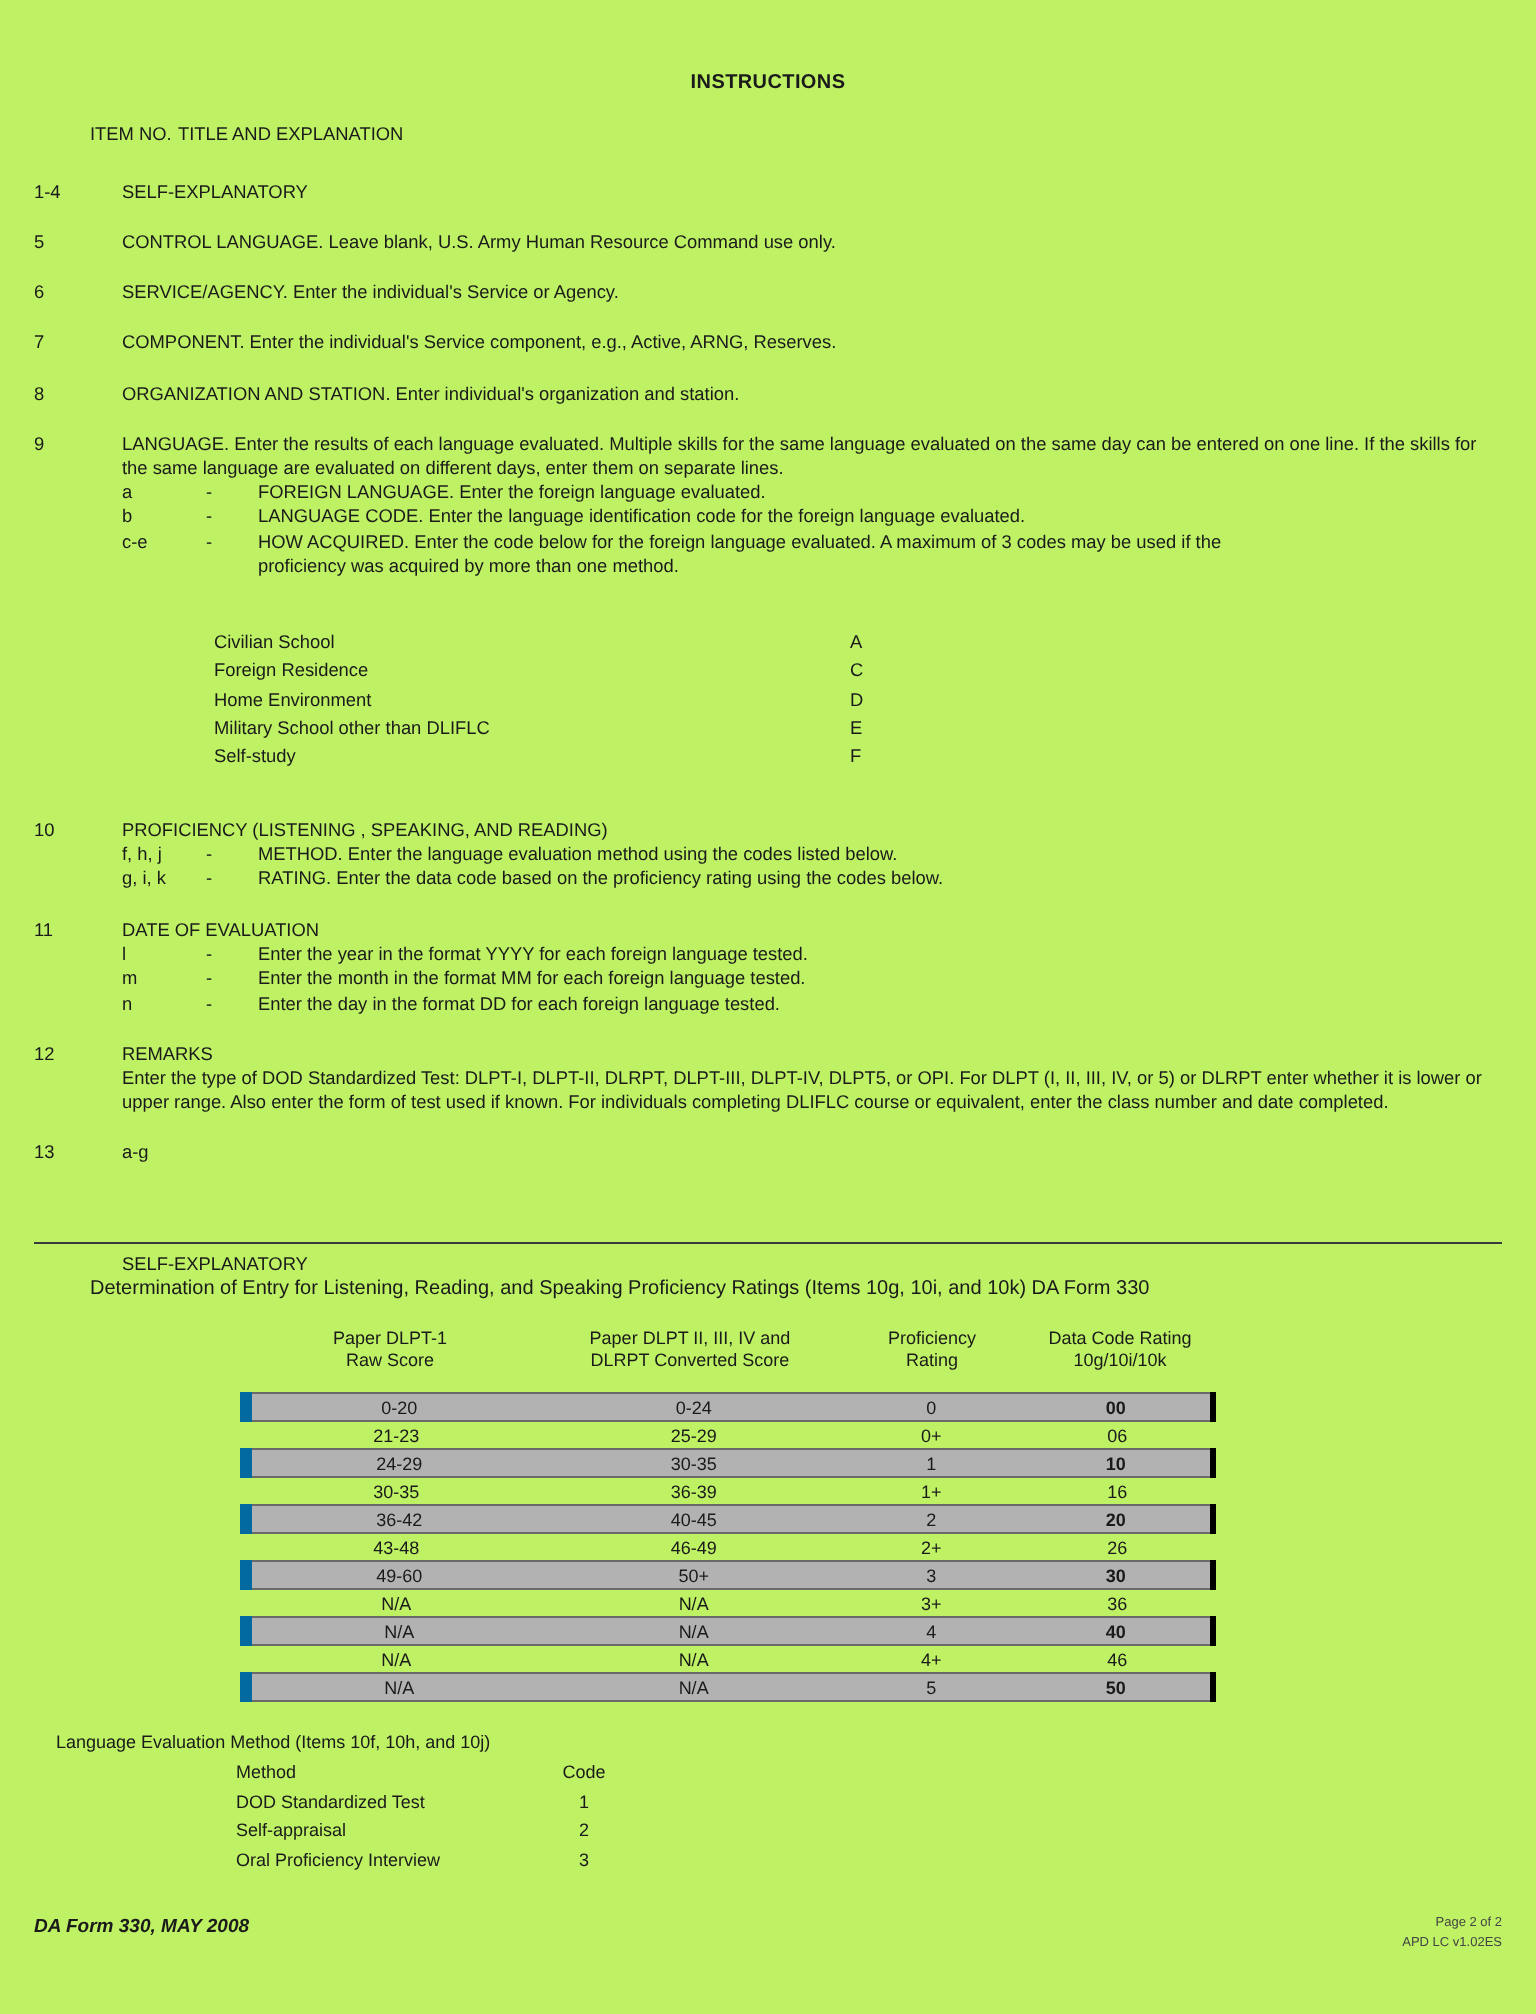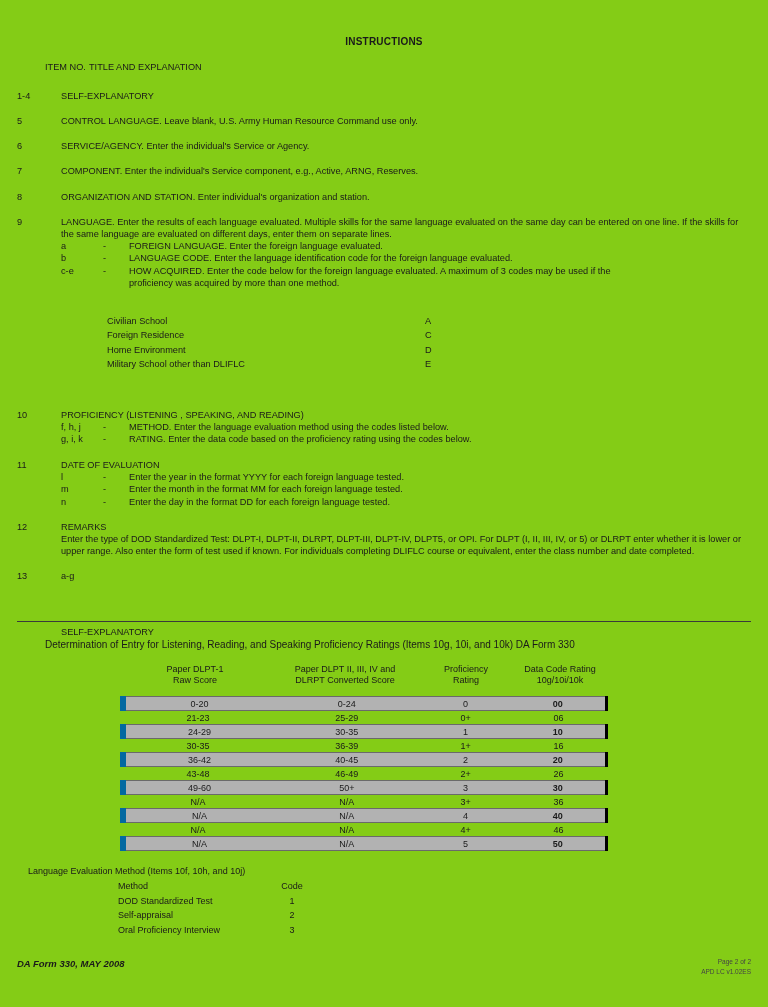--- a/index.html
+++ b/index.html
@@ -8,21 +8,21 @@
     background: #ffffff;
   }
   body {
     font-family: "Liberation Sans", sans-serif;
     color: #1a1a1a;
   }
   .page {
     position: relative;
     width: 768px;
     height: 1007px;
-    background: #84cc16;
+    background: #bef264;
     overflow: hidden;
     box-sizing: border-box;
   }
 
   
   .doc-title {
     position: absolute;
     top: 36px;
     left: 0;
     width: 768px;
@@ -259,20 +259,24 @@
       <span class="code">C</span>
     </div>
     <div class="code-line">
       <span class="label">Home Environment</span>
       <span class="code">D</span>
     </div>
     <div class="code-line">
       <span class="label">Military School other than DLIFLC</span>
       <span class="code">E</span>
     </div>
+    <div class="code-line">
+      <span class="label">Self-study</span>
+      <span class="code">F</span>
+    </div>
   </div>
 
   <div class="instructions" style="top:409px;">
 
     <div class="item-row">
       <span class="item-no">10</span>
       <div class="item-body">
         <p>PROFICIENCY  (LISTENING , SPEAKING, AND READING)</p>
         <div class="sub-row">
           <span class="sub-key">f, h, j</span>

